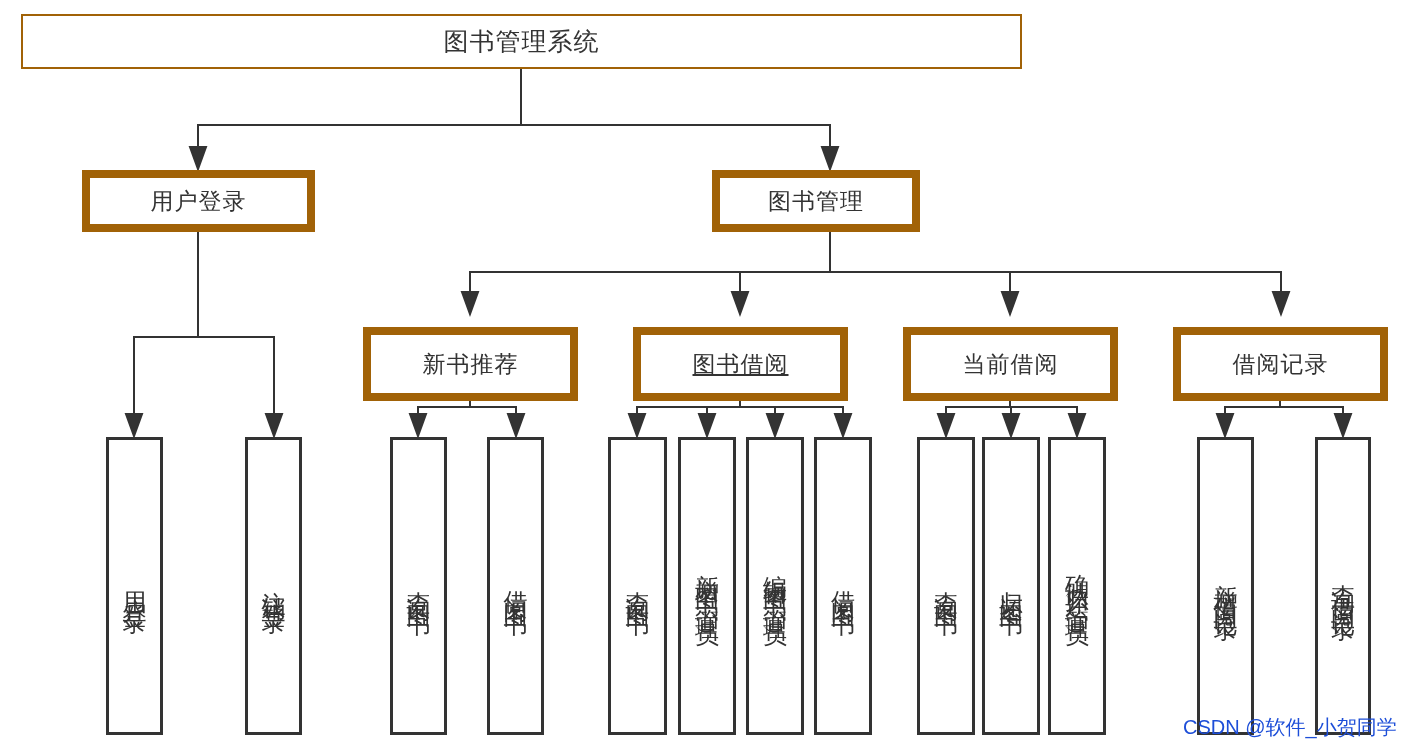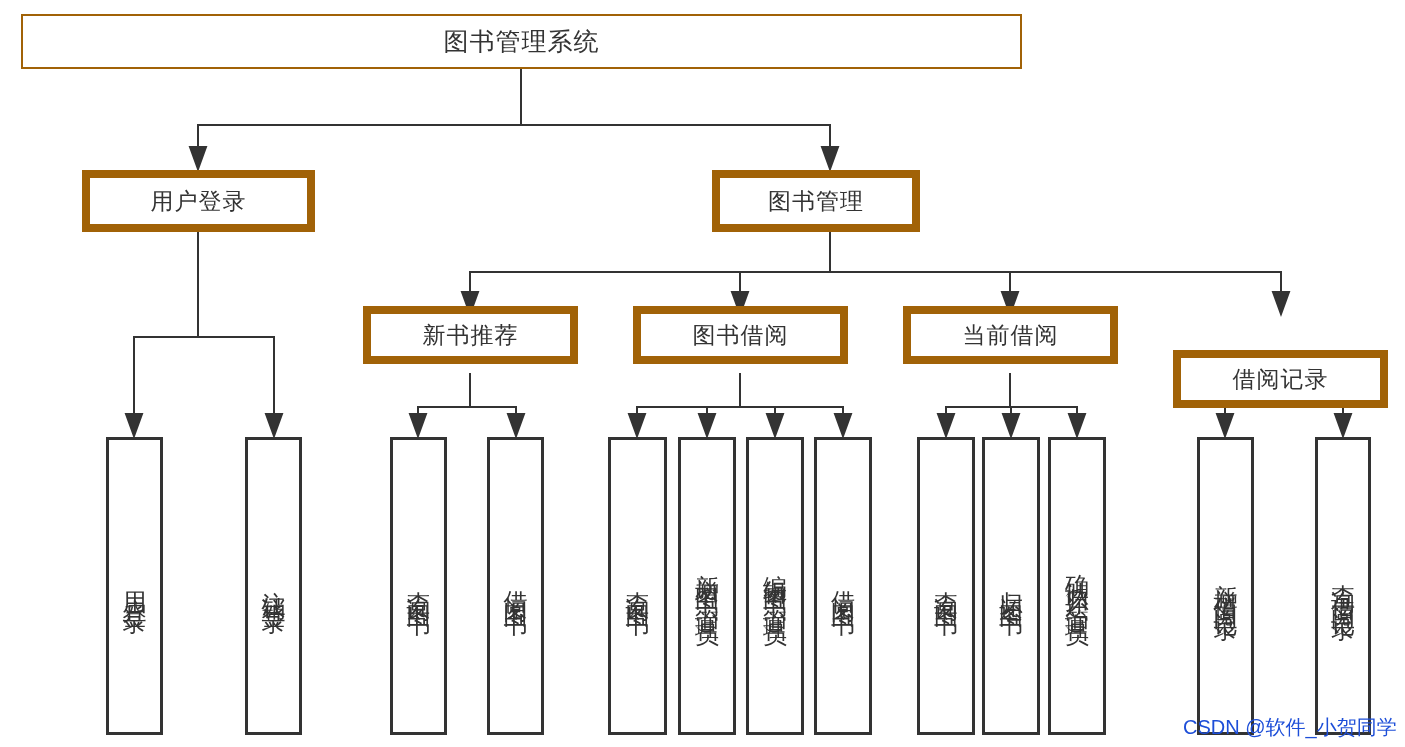--- a/index.html
+++ b/index.html
@@ -9,21 +9,21 @@
   }
   .connectors{position:absolute;left:0;top:0;width:1405px;height:747px;pointer-events:none;}
   .node{
     position:absolute;box-sizing:border-box;background:#ffffff;
     border:8px solid #a16207;color:#333333;
     display:flex;align-items:center;justify-content:center;
     font-size:23px;letter-spacing:1px;white-space:nowrap;z-index:2;
   }
   .node.root{left:21px;top:14px;width:1001px;height:55px;border-width:2px;font-size:25px;}
   .node.lvl1{top:170px;height:62px;}
-  .node.lvl2{top:306px;height:58px;width:215px;}
+  .node.lvl2{top:327px;height:74px;width:215px;}
   .leaf{
     position:absolute;box-sizing:border-box;background:#ffffff;
     border:3px solid #333333;color:#333333;top:437px;height:298px;
     display:flex;align-items:center;justify-content:center;
     writing-mode:vertical-rl;text-orientation:mixed;
     font-size:24px;letter-spacing:7px;line-height:1;z-index:2;
   }
   .watermark{
     position:absolute;left:1183px;top:714px;z-index:3;
     color:#1d4ed8;font-size:20px;white-space:nowrap;
@@ -95,23 +95,23 @@
     <polygon points="1217,414 1233,414 1225,436"></polygon>
     <polygon points="1335,414 1351,414 1343,436"></polygon>
   </svg>
 
   <div class="node root">图书管理系统</div>
 
   <div class="node lvl1" style="left:82px;width:233px;">用户登录</div>
   <div class="node lvl1" style="left:712px;width:208px;">图书管理</div>
 
   <div class="node lvl2" style="left:363px;">新书推荐</div>
-  <div class="node lvl2" style="left:633px;">图书借阅</div>
+  <div class="node lvl2" style="left:633px;text-decoration:underline;">图书借阅</div>
   <div class="node lvl2" style="left:903px;text-align:right;">当前借阅</div>
-  <div class="node lvl2" style="left:1173px;margin-top:44px;">借阅记录</div>
+  <div class="node lvl2" style="left:1173px;">借阅记录</div>
 
   <div class="leaf" style="left:106px;width:57px;">用户登录</div>
   <div class="leaf" style="left:245px;width:57px;">注销登录</div>
 
   <div class="leaf" style="left:390px;width:57px;">查询图书</div>
   <div class="leaf" style="left:487px;width:57px;">借阅图书</div>
 
   <div class="leaf" style="left:608px;width:59px;">查询图书</div>
   <div class="leaf" style="left:678px;width:58px;">新增图书（管理员）</div>
   <div class="leaf" style="left:746px;width:58px;">编辑图书（管理员）</div>

